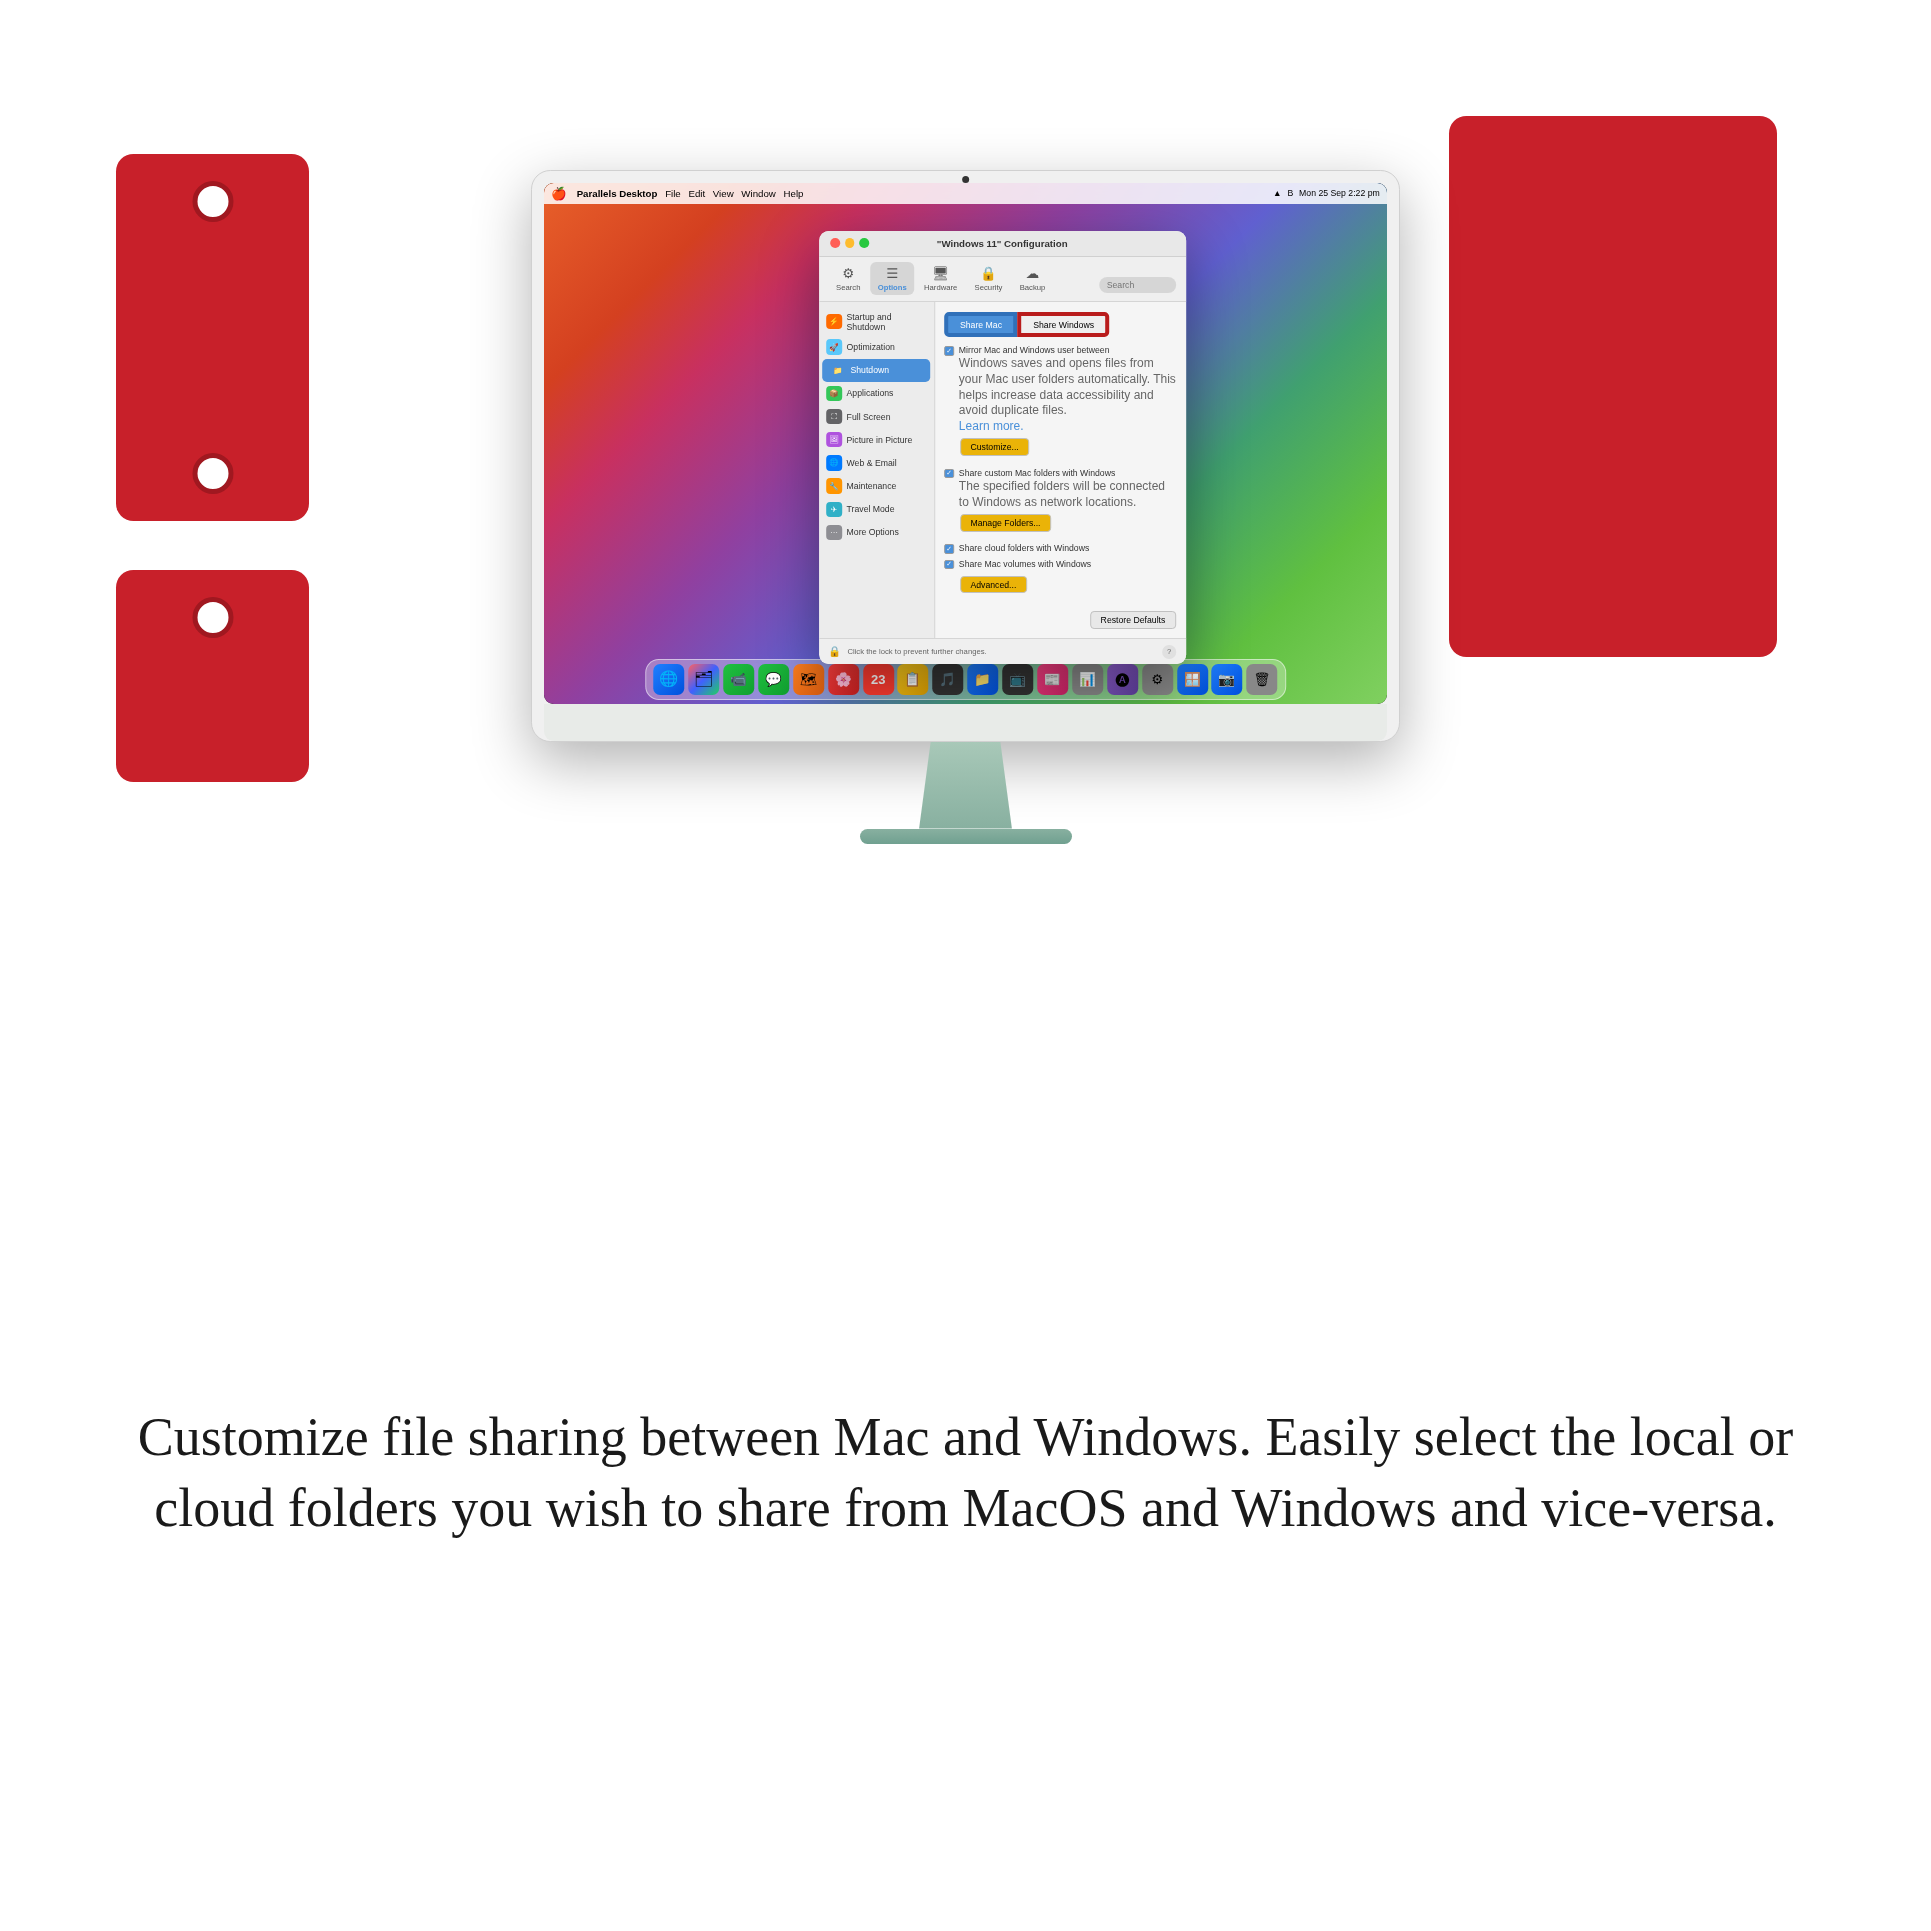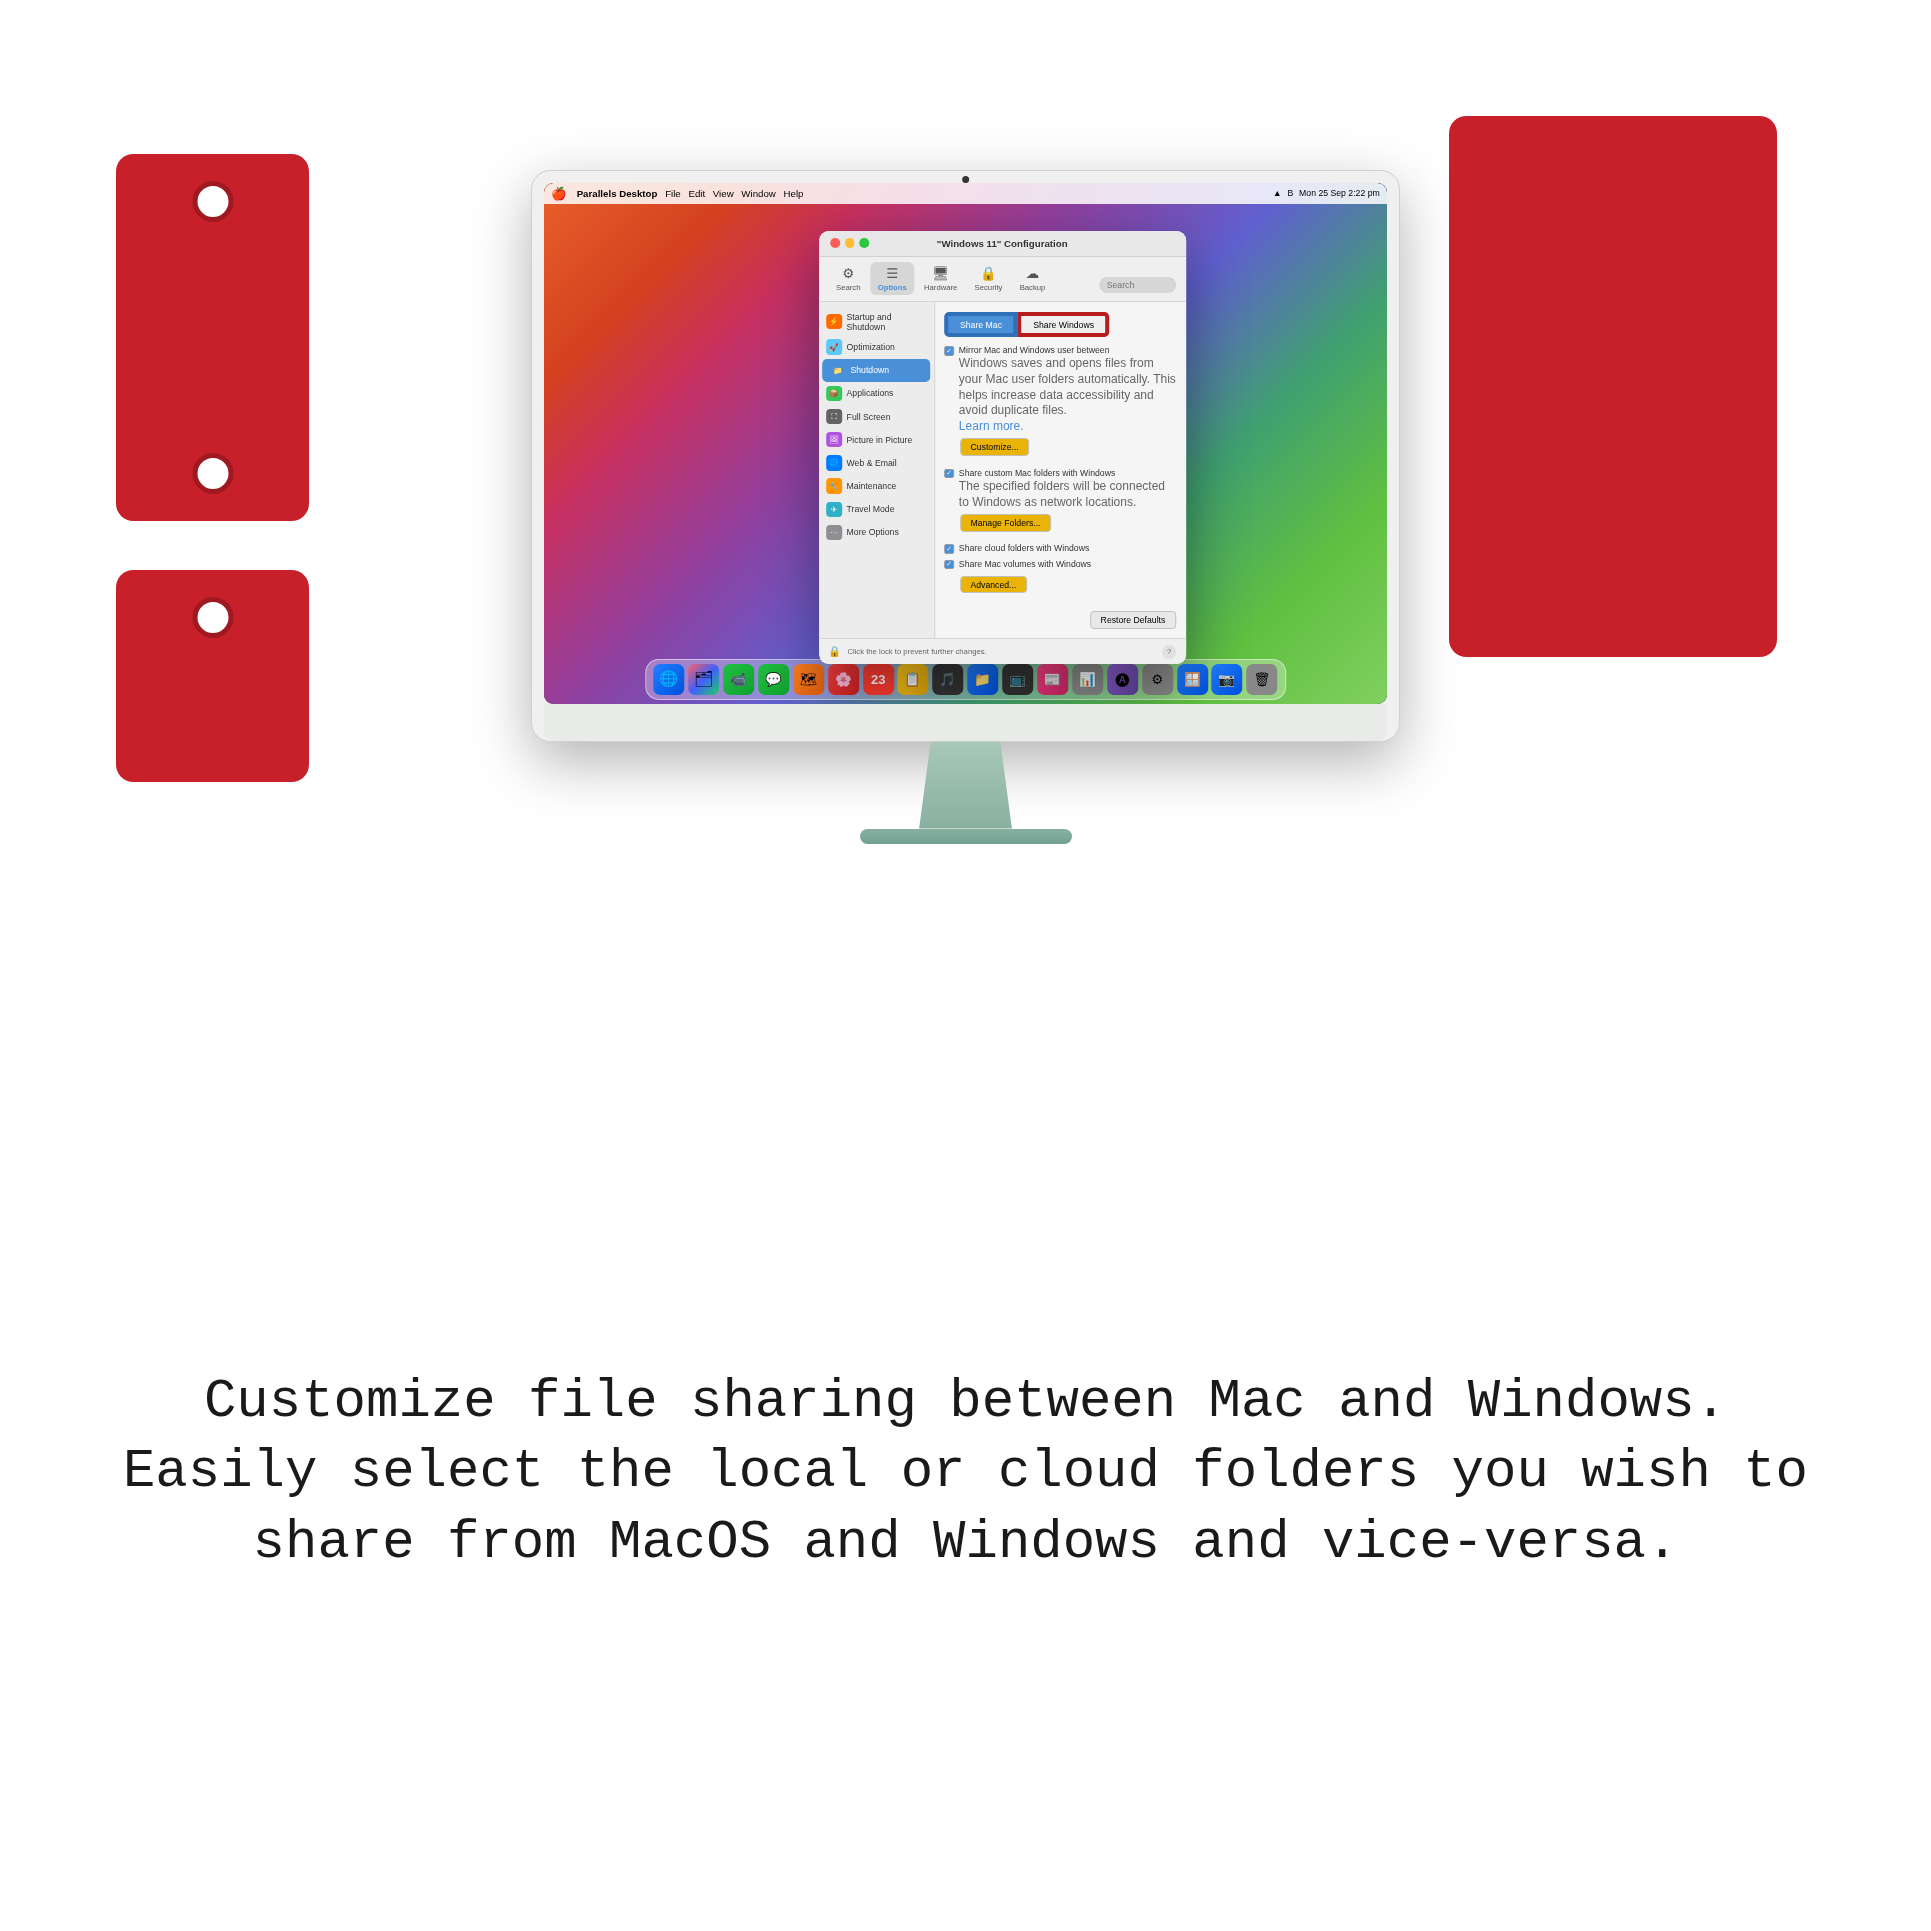--- a/index.html
+++ b/index.html
@@ -406,21 +406,21 @@
       align-items: center;
       justify-content: center;
       padding: 39px 116px;
     }
     .caption-text {
       font-size: 54px;
       font-weight: 400;
       color: #1a1a1a;
       text-align: center;
       line-height: 1.3;
-      font-family: Liberation Mono, monospace;
+      font-family: Liberation Serif, serif;
     }
 
     
     .di-blue { background: linear-gradient(135deg, #2080ff, #0050dd); }
     .di-multi { background: linear-gradient(135deg, #ff6060, #4060ff, #20d060); }
     .di-green { background: linear-gradient(135deg, #20c040, #10a030); }
     .di-orange { background: linear-gradient(135deg, #ff8020, #e06010); }
     .di-red { background: linear-gradient(135deg, #ff4040, #cc2020); }
     .di-purple { background: linear-gradient(135deg, #9060d0, #6040a0); }
     .di-yellow { background: linear-gradient(135deg, #ffd020, #e0a000); }

